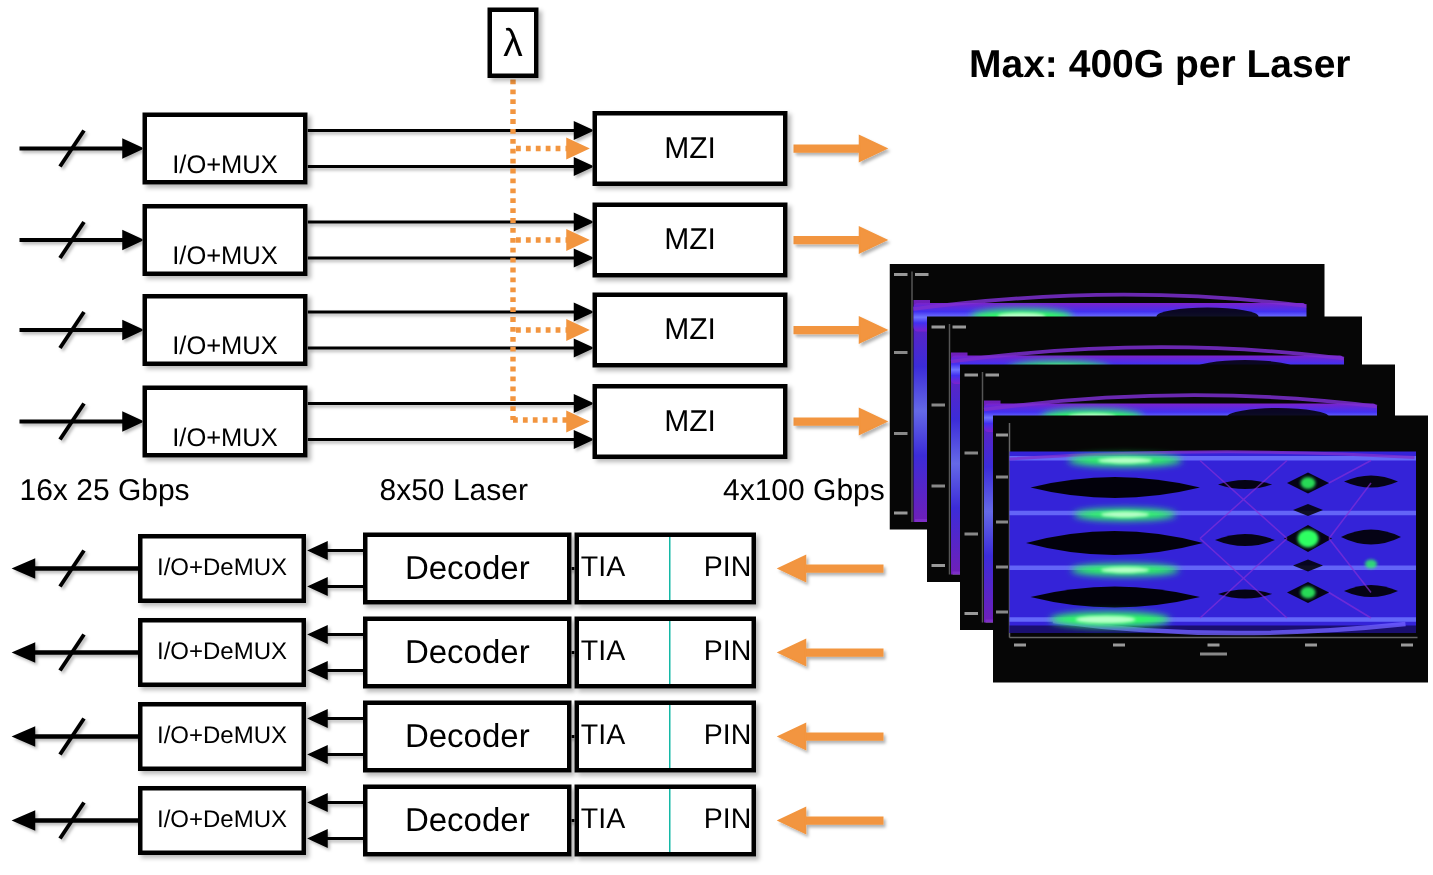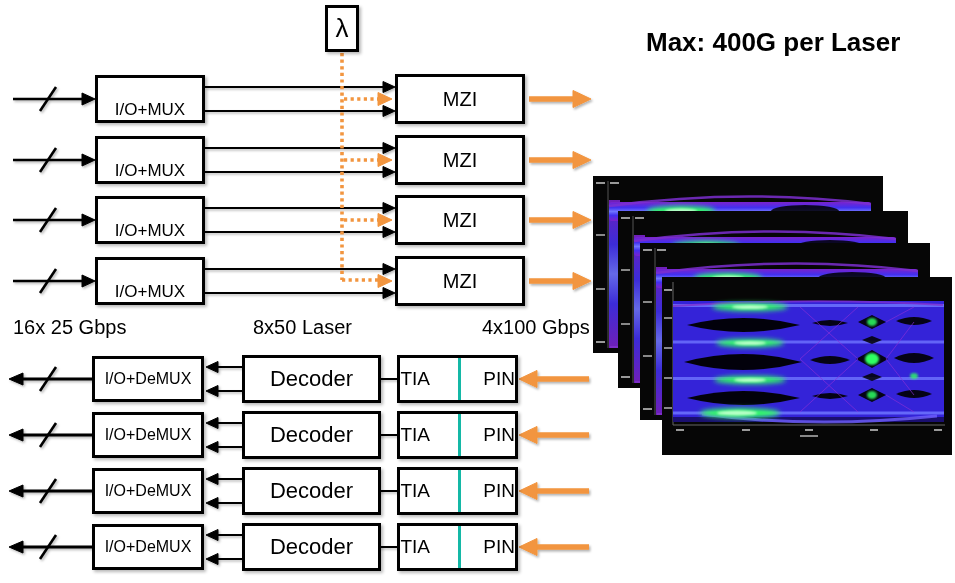--- a/index.html
+++ b/index.html
@@ -10,23 +10,23 @@
   .box{
     position:absolute;background:#ffffff;border:3px solid #000;
     display:flex;align-items:center;justify-content:center;
     box-sizing:border-box;box-shadow:2px 2px 3px rgba(0,0,0,.28);
     z-index:2;
   }
   .mux    {left:95px; width:110px;height:48px;font-size:17px;align-items:flex-end;}
   .mzi    {left:395px;width:130px;height:50px;font-size:20px;}
   .demux  {left:92px; width:112px;height:46px;font-size:16px;}
   .decoder{left:242px;width:139px;height:48px;font-size:22px;}
-  .tiapin {left:397px;width:121px;height:48px;padding:0;justify-content:stretch;gap:28px;}
+  .tiapin {left:383px;width:121px;height:48px;padding:0;justify-content:stretch;gap:28px;}
   .tiapin .cell{flex:1;display:flex;align-items:center;justify-content:center;font-size:19px;height:100%;}
-  .tiapin .cell.pin{border-left:3px solid #14b8a6;padding-left:22px;}
+  .tiapin .cell.pin{border-left:1px solid #14b8a6;padding-left:22px;}
   .lambda-box{left:325px;top:5px;width:34px;height:47px;font-size:26px;}
   .rate-label{position:absolute;top:316px;font-size:20px;white-space:nowrap;z-index:2;}
   .slide-title{
     position:absolute;left:646px;top:27px;width:300px;
     font-size:26px;font-weight:bold;white-space:nowrap;z-index:2;
   }
   svg{display:block;}
   .connector-svg{position:absolute;left:0;top:0;z-index:1;}
   .eyes-svg{position:absolute;left:593px;top:176px;z-index:3;}
 </style>

